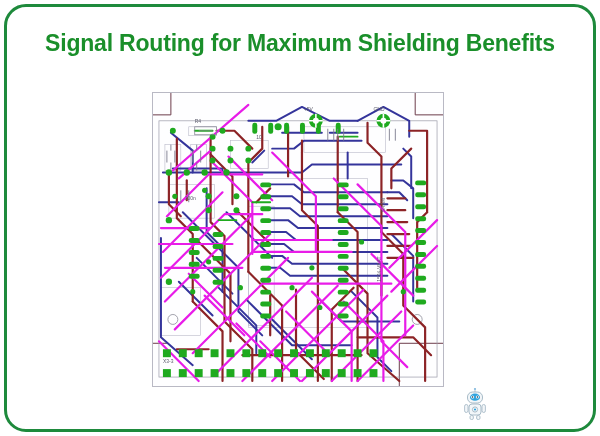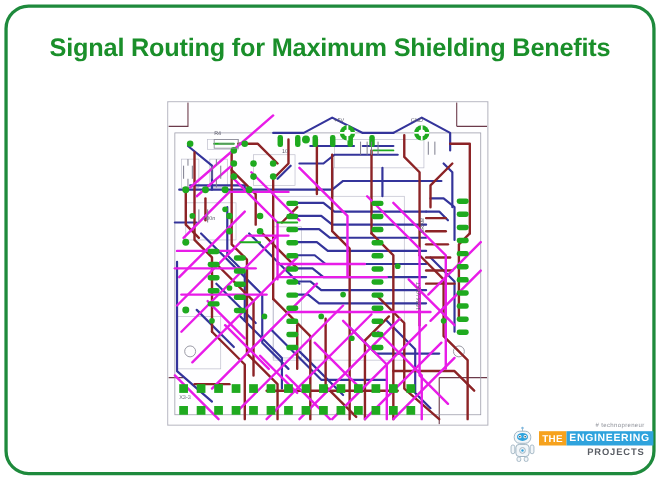--- a/index.html
+++ b/index.html
@@ -430,23 +430,15 @@
       <circle cx="10.6" cy="11" r="0.7" fill="#1b2b38"></circle>
       <circle cx="15.4" cy="11" r="0.7" fill="#1b2b38"></circle>
       <rect x="7" y="18" width="12" height="11" rx="3" fill="#f2f6f9" stroke="#9fb4c2" stroke-width="0.9"></rect>
       <circle cx="13" cy="23.5" r="2.6" fill="none" stroke="#9fb4c2" stroke-width="0.9"></circle>
       <circle cx="13" cy="23.5" r="1.1" fill="#2fa3dd"></circle>
       <rect x="2.6" y="18.5" width="3.4" height="8" rx="1.7" fill="#f2f6f9" stroke="#9fb4c2" stroke-width="0.8"></rect>
       <rect x="20" y="18.5" width="3.4" height="8" rx="1.7" fill="#f2f6f9" stroke="#9fb4c2" stroke-width="0.8"></rect>
       <rect x="8" y="29.5" width="3.4" height="4" rx="1.4" fill="#f2f6f9" stroke="#9fb4c2" stroke-width="0.8"></rect>
       <rect x="14.6" y="29.5" width="3.4" height="4" rx="1.4" fill="#f2f6f9" stroke="#9fb4c2" stroke-width="0.8"></rect>
     </svg>
-    <div id="logotext">
-      <div class="tp"># technopreneur</div>
-      <div class="bar">
-        <div class="the">THE</div>
-        <div class="eng">ENGINEERING</div>
-      </div>
-      <div class="proj">PROJECTS</div>
-    </div>
   </div>
 
 </div>
 
 </body></html>

